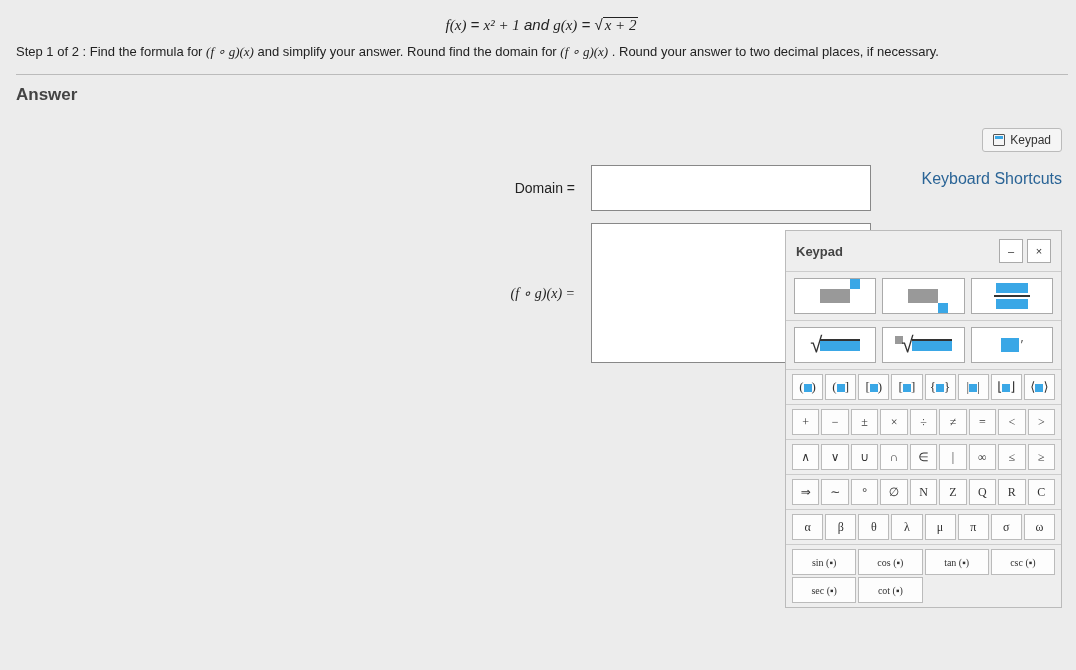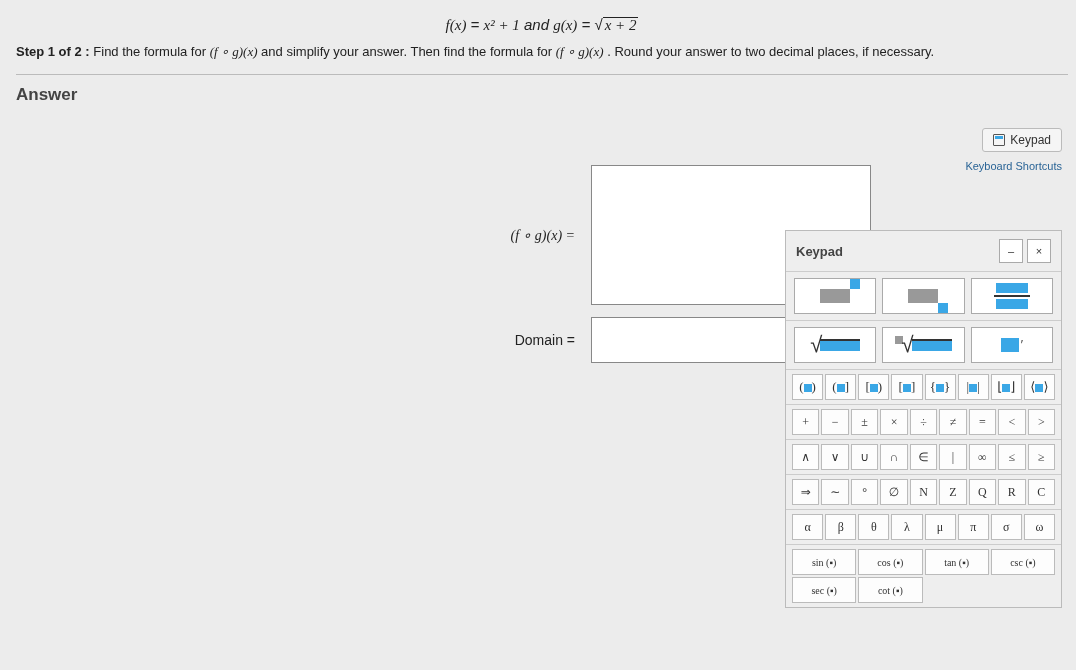--- a/index.html
+++ b/index.html
@@ -8,35 +8,35 @@
     background: #ececec;
     color: #333;
     width: 1076px;
     height: 670px;
     overflow: hidden;
     font-size: 13px;
   }
   .page { padding: 12px 8px 0 16px; }
   .header-math { text-align: center; font-size: 15px; font-style: italic; margin: 4px 0 10px 0; color: #222; }
   .step-line { font-size: 13px; color: #222; margin-bottom: 14px; }
-  .bold { font-weight: bold; }
+  .bold { font-weight: normal; }
   .divider { height: 1px; background: #bbb; margin: 6px 0 10px 0; }
   .answer-label { font-size: 17px; font-weight: bold; color: #444; }
 
   .right-tools { position: absolute; top: 128px; right: 14px; text-align: right; font-size: 12px; }
   .keypad-btn {
     display: inline-flex; align-items:center; gap:5px;
     border: 1px solid #bbb; background: #f5f5f5;
     padding: 4px 10px; border-radius: 3px; cursor: pointer;
     font-size: 12px; color:#333;
   }
   .calc-icon { width:12px; height:12px; display:inline-block; position:relative; }
   .calc-icon::before { content:""; position:absolute; inset:0; border:1px solid #555; border-radius:1px; }
   .calc-icon::after { content:""; position:absolute; left:2px; right:2px; top:2px; height:3px; background:#3aa7e6; }
-  .shortlink { margin-top: 8px; color:#2a6496; cursor:pointer; font-size:11px; }
+  .shortlink { margin-top: 18px; color:#2a6496; cursor:pointer; font-size:16px; }
 
   .work-area { position: relative; margin-top: 60px; }
   .row { display:flex; align-items:center; justify-content:center; gap:16px; margin: 10px 0 12px 0; }
   .row-label { font-size: 14px; color:#222; text-align:right; width: 370px; }
   .big-input {
     border: 1px solid #888; background:#fff; width: 280px; height: 140px;
     resize: none; font-size: 14px; padding: 6px;
   }
   .small-input {
     border: 1px solid #888; background:#fff; width: 280px; height: 46px;
@@ -118,46 +118,46 @@
     <span> </span><span>and</span><span> </span>
     <span class="math">g(x)</span>
     <span> = </span>
     <span>√</span><span class="ovline math">x + 2</span>
   </div>
 
   <div class="step-line">
     <span class="bold">Step 1 of 2 :</span>
     <span>Find the formula for </span>
     <span class="math">(f ∘ g)(x)</span>
-    <span> and simplify your answer. Then find the formula for </span>
+    <span> and simplify your answer. Round find the domain for </span>
     <span class="math">(f ∘ g)(x)</span>
     <span>. Round your answer to two decimal places, if necessary.</span>
   </div>
 
   <div class="divider"></div>
 
   <div class="answer-label">Answer</div>
 </div>
 
 <div class="right-tools">
   <span class="keypad-btn">
     <span class="calc-icon"></span>
     <span>Keypad</span>
   </span>
   <div class="shortlink">Keyboard Shortcuts</div>
 </div>
 
 <div class="work-area">
   <div class="row">
+    <div class="row-label">Domain  =</div>
+    <input class="small-input" style="">
+  </div>
+  <div class="row">
     <div class="row-label math">(f ∘ g)(x)  =</div>
     <textarea class="big-input" style=""></textarea>
-  </div>
-  <div class="row">
-    <div class="row-label">Domain  =</div>
-    <input class="small-input" style="">
   </div>
 </div>
 
 <div class="keypad-panel">
   <div class="kp-head">
     <span class="kp-title">Keypad</span>
     <span class="kp-head-btns">
       <span class="kp-sq">–</span>
       <span class="kp-sq">×</span>
     </span>

